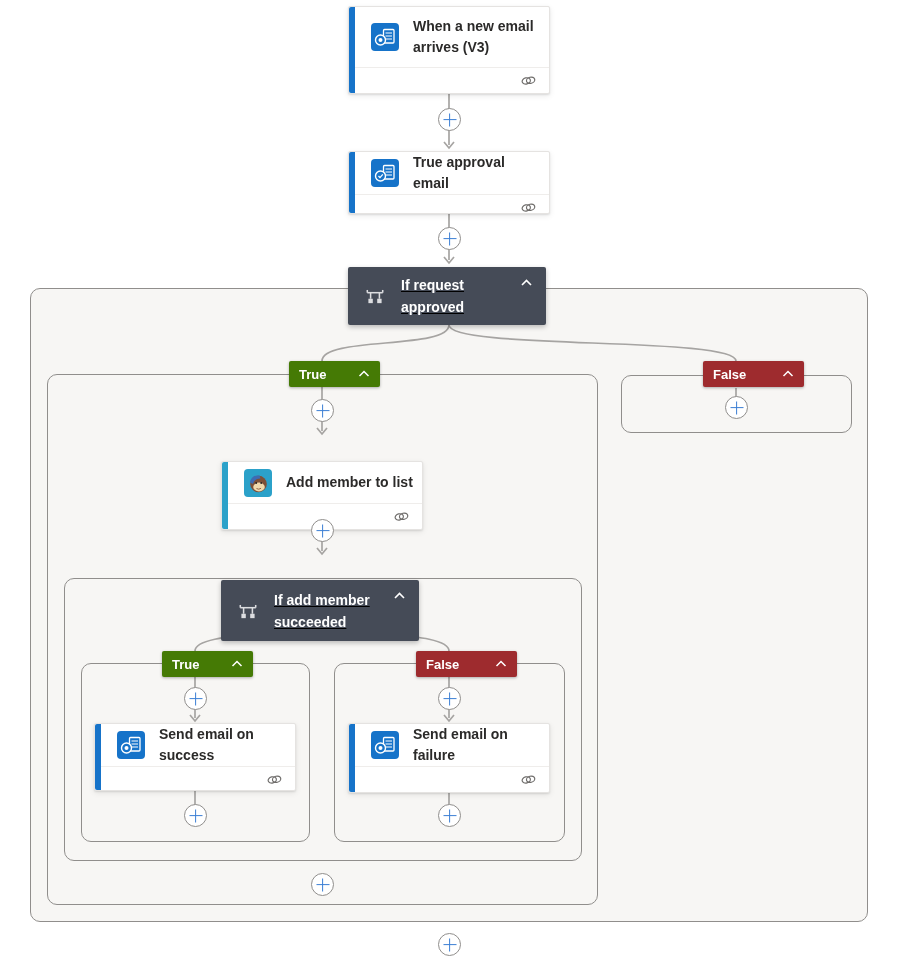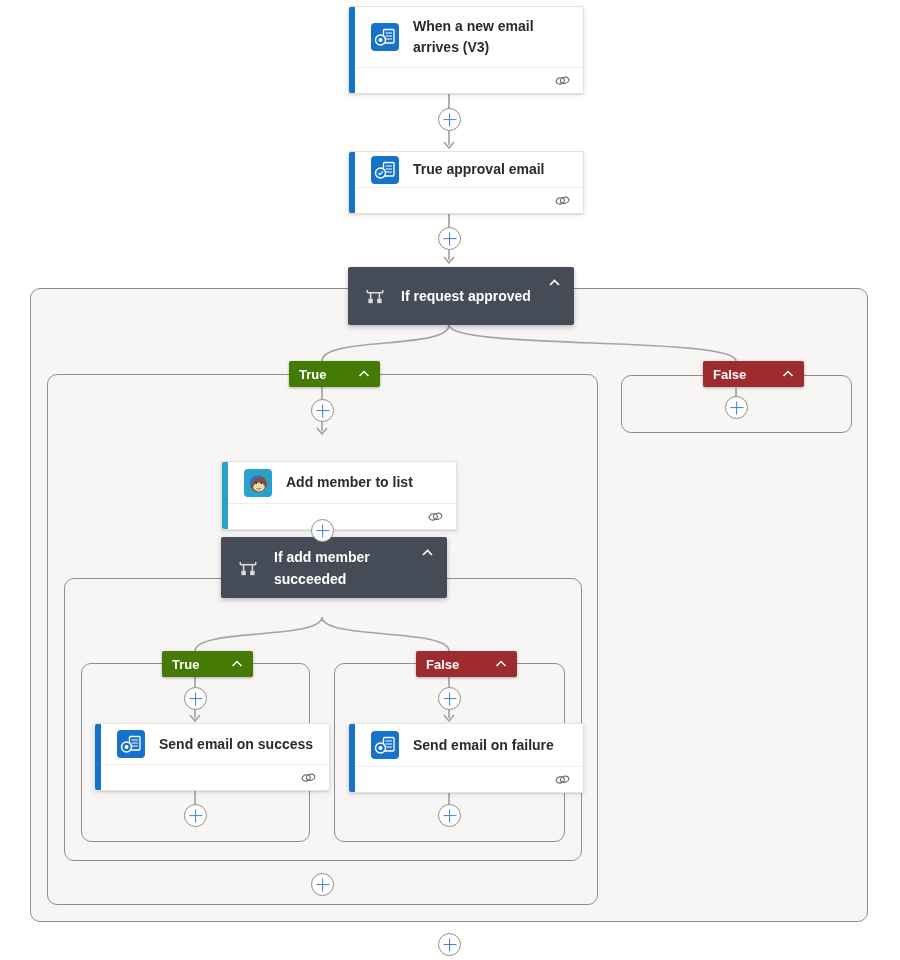--- a/index.html
+++ b/index.html
@@ -7,37 +7,37 @@
           font-family:"Liberation Sans",sans-serif;}
 
   
   .container{position:absolute;border:1px solid #908e8c;border-radius:10px;
              background:#f7f6f4;z-index:1;box-sizing:border-box;}
 
   
   svg.wires{position:absolute;left:0;top:0;z-index:2;pointer-events:none;}
 
   
-  .card{position:absolute;z-index:3;width:236px;background:#fff;box-sizing:border-box;
+  .card{position:absolute;z-index:3;width:202px;background:#fff;box-sizing:border-box;
         border:1px solid #e5e3e1;border-radius:2px;display:flex;flex-direction:column;
         box-shadow:0 1px 2px rgba(0,0,0,.10),0 2px 6px rgba(0,0,0,.08);cursor:pointer;justify-content:space-between;}
   .strip{position:absolute;left:0;top:0;bottom:0;width:6px;border-radius:2px 0 0 2px;}
   .strip.blue{background:#1673c9;}
   .strip.teal{background:#2ba1c9;}
   .card-main{flex:1;display:flex;align-items:center;gap:14px;padding:0 8px 0 22px;}
   .icon28{width:28px;height:28px;flex:0 0 auto;display:block;}
   .card-title{font-size:14px;font-weight:700;color:#2b2a29;line-height:21px;}
   .card-footer{height:25px;flex:0 0 25px;border-top:1px solid #efedeb;display:flex;
                align-items:center;justify-content:flex-end;padding-right:12px;}
   .link-icon{display:flex;cursor:pointer;}
 
   
-  .condition{position:absolute;z-index:3;width:226px;background:#454b57;border-radius:2px;
+  .condition{position:absolute;z-index:3;width:198px;background:#454b57;border-radius:2px;
              display:flex;align-items:center;box-sizing:border-box;padding:0 34px 0 16px;
-             box-shadow:0 2px 5px rgba(0,0,0,.25);cursor:pointer;}
+             box-shadow:0 2px 5px rgba(0,0,0,.25);cursor:pointer;text-decoration:underline;}
   .cond-icon{width:22px;height:22px;flex:0 0 auto;opacity:.92;}
   .cond-title{margin-left:15px;color:#fff;font-size:14px;font-weight:700;line-height:22px;}
   .cond-chevron{position:absolute;right:13px;top:11px;cursor:pointer;display:flex;}
 
   
   .badge{position:absolute;z-index:4;height:26px;min-width:66px;box-sizing:border-box;
          display:flex;align-items:center;justify-content:center;gap:9px;padding:0 10px;
          color:#fff;font-size:13px;font-weight:700;border-radius:2px;cursor:pointer;
          box-shadow:0 1px 3px rgba(0,0,0,.3);}
   .badge.green{background:#457a05;gap:32px;}
@@ -194,21 +194,21 @@
         <svg width="17" height="13" viewBox="0 0 17 13">
             <g fill="none" stroke="#6f6d6b" stroke-width="1.2" transform="rotate(-14 8 6.5)">
               <ellipse cx="6.2" cy="6.5" rx="4.2" ry="3.1"></ellipse>
               <ellipse cx="10.6" cy="6.9" rx="4.2" ry="3.1"></ellipse>
             </g>
           </svg>
       </span>
     </div>
   </div>
 
-  <div class="condition" style="left:221px;top:537px;height:61px">
+  <div class="condition" style="left:221px;top:580px;height:61px">
     <svg class="cond-icon" viewBox="0 0 20 20">
       <g stroke="#e9eaec" stroke-width="1.4" fill="none">
         <path d="M3,7 H17"></path>
           <path d="M3,4.5 V7"></path>
           <path d="M17,4.5 V7"></path>
         <path d="M6,7 V12.5"></path>
           <path d="M14,7 V12.5"></path>
       </g>
       <rect x="4" y="12.5" width="4" height="4" fill="#e9eaec"></rect>
       <rect x="12" y="12.5" width="4" height="4" fill="#e9eaec"></rect>

